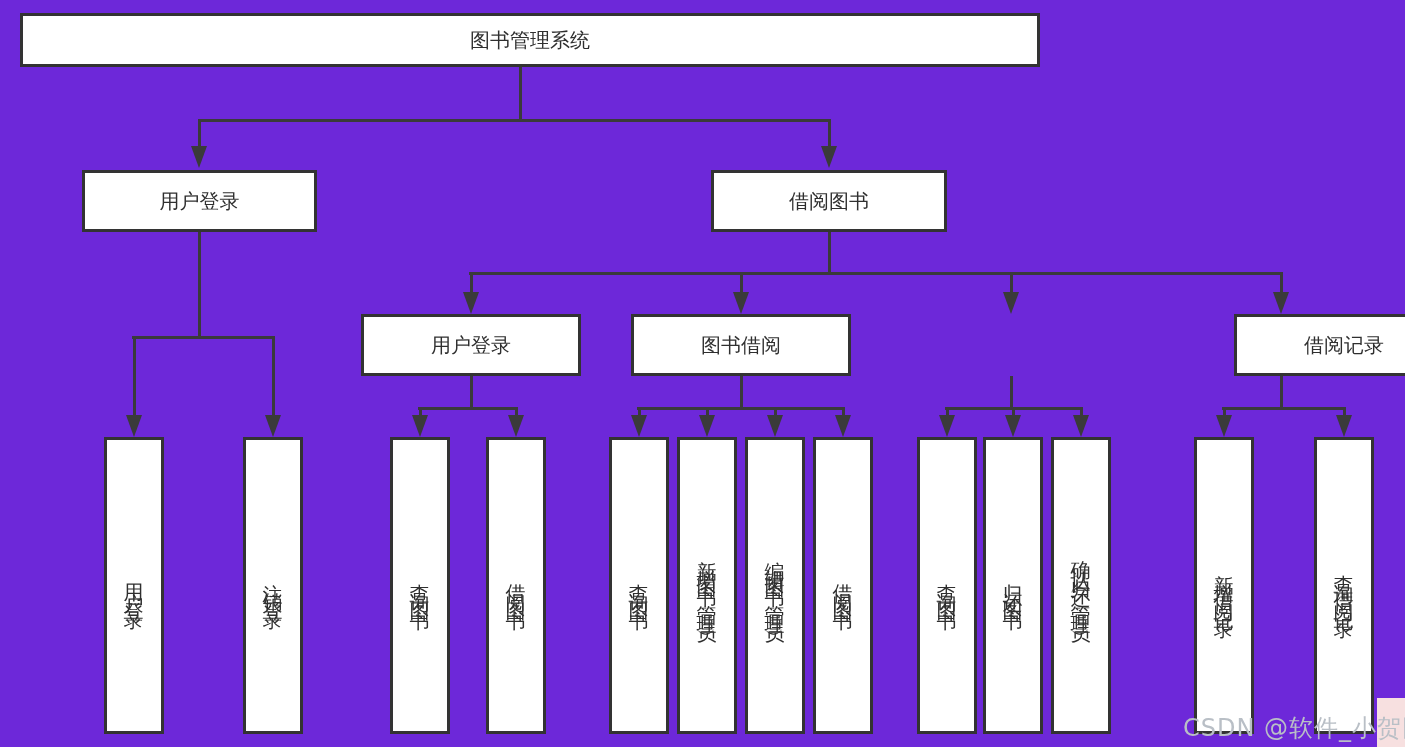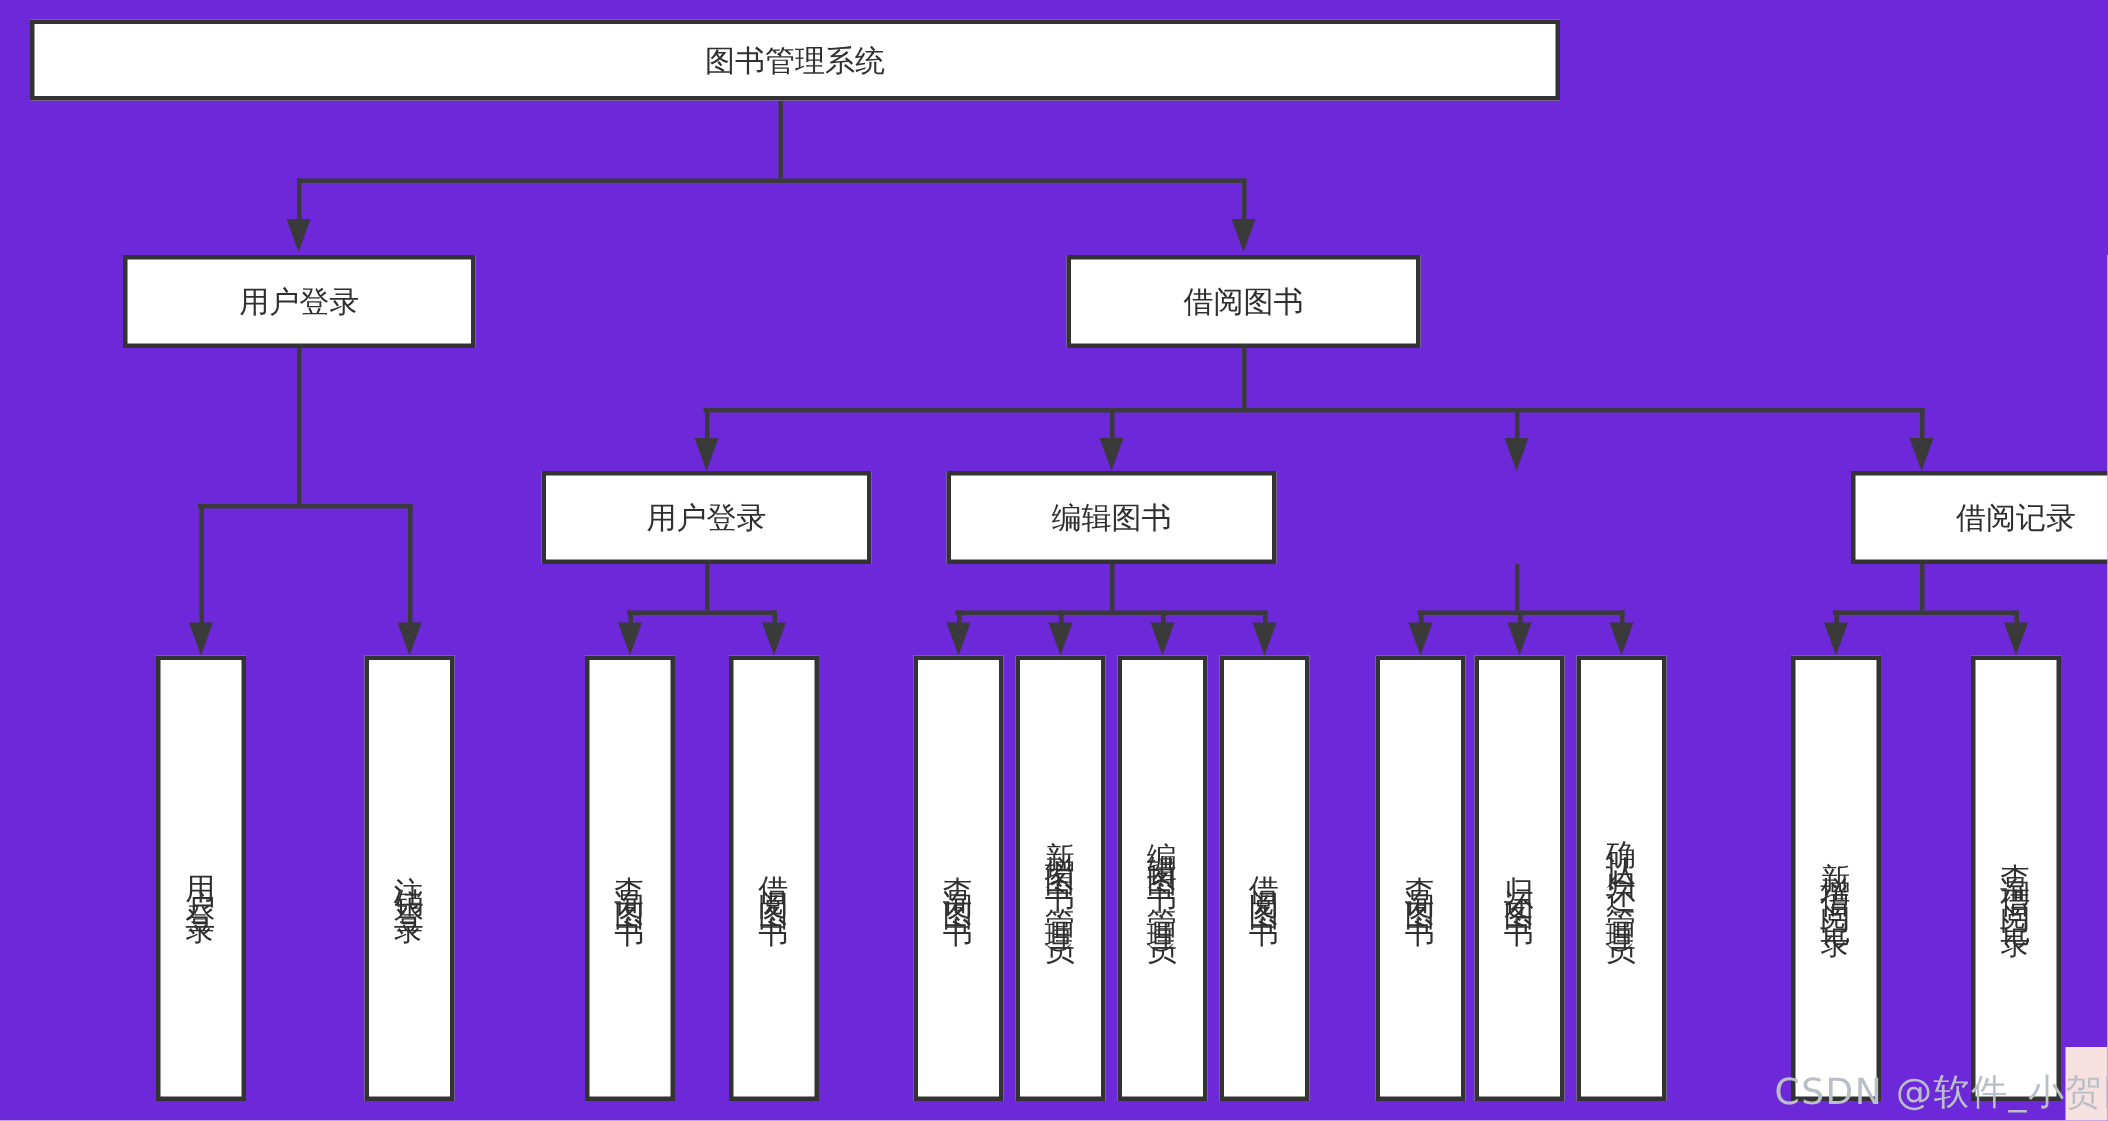--- a/index.html
+++ b/index.html
@@ -74,21 +74,21 @@
   <div class="arrow" style="left:733px;top:292px"></div>
   <div class="vline" style="left:1010px;top:272px;height:22px"></div>
   <div class="arrow" style="left:1003px;top:292px"></div>
   <div class="vline" style="left:1280px;top:272px;height:22px"></div>
   <div class="arrow" style="left:1273px;top:292px"></div>
 
   <div class="box" style="left:361px;top:314px;width:220px;height:62px">
     <span>用户登录</span>
   </div>
   <div class="box" style="left:631px;top:314px;width:220px;height:62px">
-    <span>编辑图书</span>
+    <span>图书借阅</span>
   </div>
   <div class="box" style="left:1234px;top:314px;width:220px;height:62px">
     <span>借阅记录</span>
   </div>
 
   <div class="vline" style="left:470px;top:376px;height:31px"></div>
   <div class="hline" style="left:418px;top:407px;width:100px"></div>
   <div class="vline" style="left:419px;top:407px;height:9px"></div>
   <div class="arrow" style="left:412px;top:415px"></div>
   <div class="vline" style="left:515px;top:407px;height:9px"></div>

